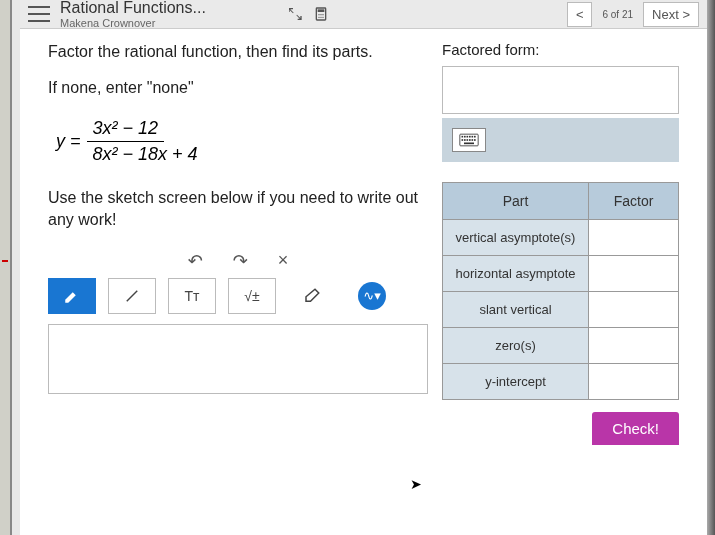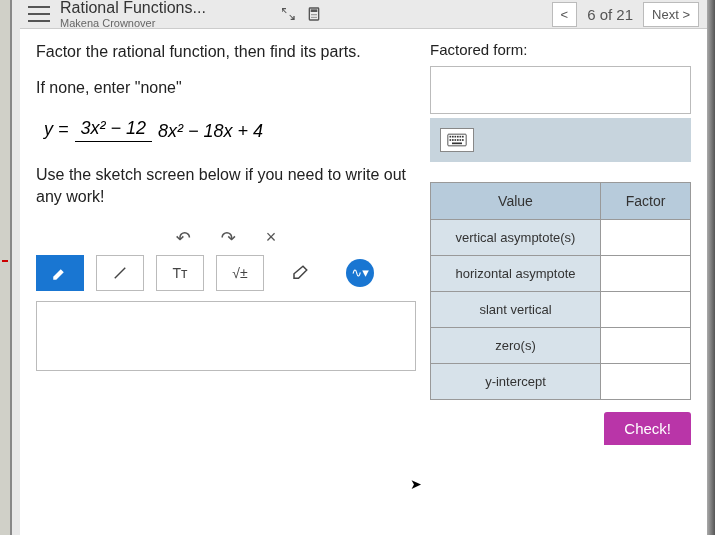--- a/index.html
+++ b/index.html
@@ -9,27 +9,27 @@
 .main { position: absolute; left: 20px; top: 0; right: 8px; height: 535px; background: #fff; }
 .header { display: flex; align-items: center; height: 29px; background: #eaeaea; border-bottom: 1px solid #ccc; padding: 0 8px; gap: 10px; }
 .hamburger { width: 22px; height: 16px; display: flex; flex-direction: column; justify-content: space-between; cursor: pointer; }
 .hamburger span { height: 2px; background: #555; }
 .title-block { flex: 1; line-height: 1.1; }
 .title { font-size: 16px; color: #333; }
 .subtitle { font-size: 11px; color: #666; }
 .hicon { width: 16px; height: 16px; color: #555; cursor: pointer; }
 .pager-wrap { display: flex; align-items: center; gap: 6px; }
 .pbtn { border: 1px solid #bbb; background: #fff; padding: 4px 8px; font-size: 13px; color: #555; cursor: pointer; }
-.plabel { font-size: 15px; color: #555; padding: 0 4px; }
-.content { display: flex; padding: 12px 16px; gap: 14px; }
+.plabel { font-size: 10px; color: #555; padding: 0 4px; }
+.content { display: flex; padding: 12px 28px; gap: 14px; }
 .left-col { width: 380px; }
 .right-col { flex: 1; }
 .instr { font-size: 16px; color: #222; margin-bottom: 14px; line-height: 1.4; }
 .eq { font-size: 18px; font-style: italic; display: flex; align-items: center; gap: 6px; margin: 18px 0 22px 8px; }
-.frac { display: inline-flex; flex-direction: row; align-items: flex-end; font-style: italic; }
+.frac { display: inline-flex; flex-direction: column; align-items: flex-start; font-style: italic; }
 .frac .num { border-bottom: 1.5px solid #000; padding: 0 6px 2px; }
 .frac .den { padding: 2px 6px 0; }
 .toolbar-area { margin-top: 18px; }
 .tool-icons { display: flex; gap: 30px; justify-content: center; font-size: 18px; color: #555; margin-bottom: 6px; }
 .toolbar { display: flex; align-items: center; gap: 12px; }
 .tb { width: 48px; height: 36px; border: 1px solid #bbb; background: #fff; display: flex; align-items: center; justify-content: center; font-size: 14px; color: #444; cursor: pointer; }
 .tb.active { background: #1976d2; color: #fff; border-color: #1976d2; }
 .tb svg { width: 18px; height: 18px; }
 .tb.noborder { border: none; }
 .dropdown-circle { width: 28px; height: 28px; border-radius: 50%; background: #1976d2; color: #fff; display: flex; align-items: center; justify-content: center; margin-left: 10px; cursor: pointer; font-size: 13px; }
@@ -149,21 +149,21 @@
               <rect x="15" y="7" width="2" height="2" fill="#333"></rect>
               <rect x="18" y="7" width="2" height="2" fill="#333"></rect>
               <rect x="6" y="11" width="12" height="2" fill="#333"></rect>
             </svg>
         </div>
       </div>
 
       <table class="parts-table">
         <tbody>
             <tr>
-          <th>Value</th>
+          <th>Part</th>
           <th>Factor</th>
         </tr>
         <tr>
               <td class="lbl">vertical asymptote(s)</td>
               <td class="val"></td>
             </tr>
         <tr>
               <td class="lbl">horizontal asymptote</td>
               <td class="val"></td>
             </tr>

